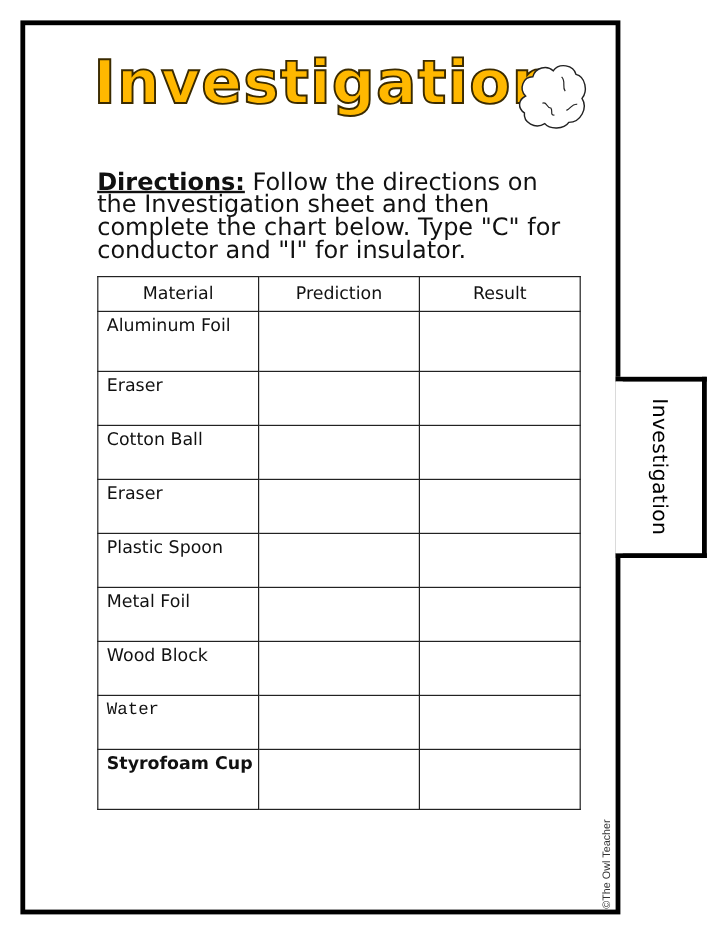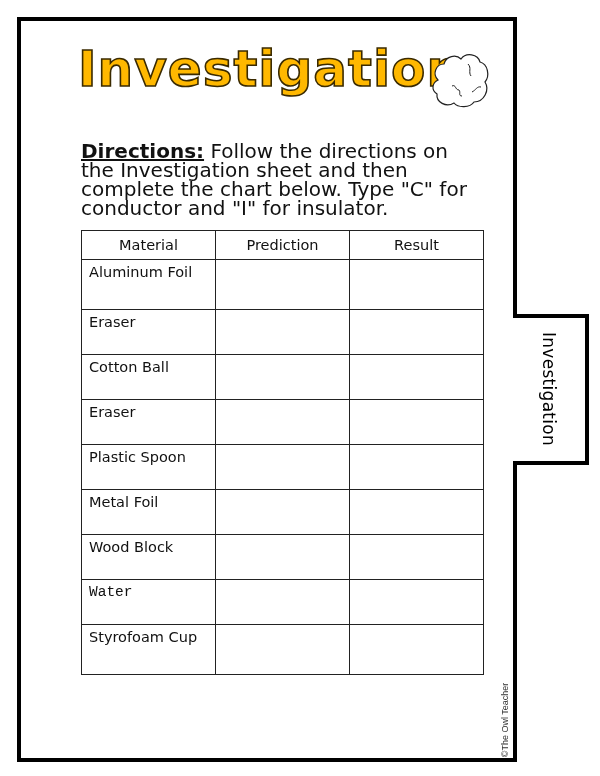--- a/index.html
+++ b/index.html
@@ -91,21 +91,21 @@
       <tr style="height: 45px; margin-left: 12px;">
         <td class="mat">Wood Block</td>
         <td></td>
         <td></td>
       </tr>
       <tr style="height: 45px; font-family: Liberation Mono, monospace;">
         <td class="mat">Water</td>
         <td></td>
         <td></td>
       </tr>
-      <tr style="height: 50px;">
+      <tr style="height: 50px; font-weight: bold;">
         <td class="mat">Styrofoam Cup</td>
         <td></td>
         <td></td>
       </tr>
     </tbody>
 </table>
 
 <div class="copyright">©The Owl Teacher</div>
 
 </body></html>

